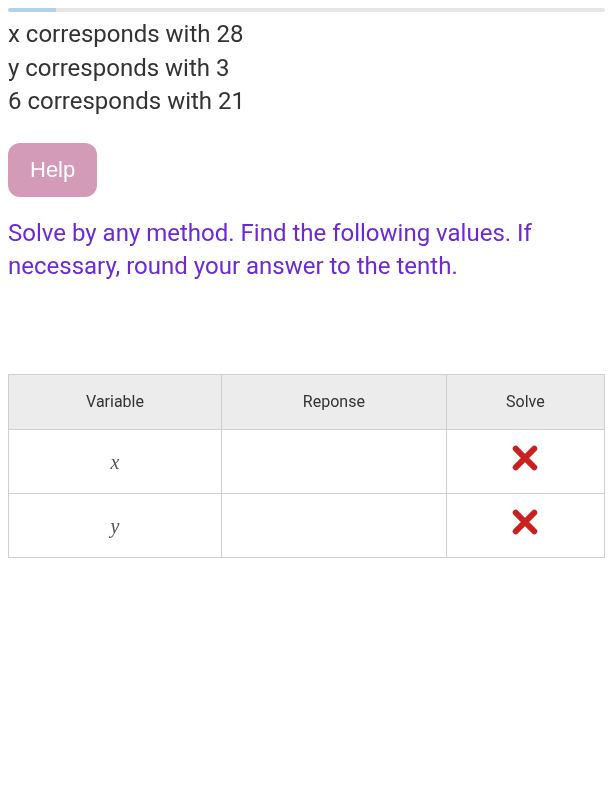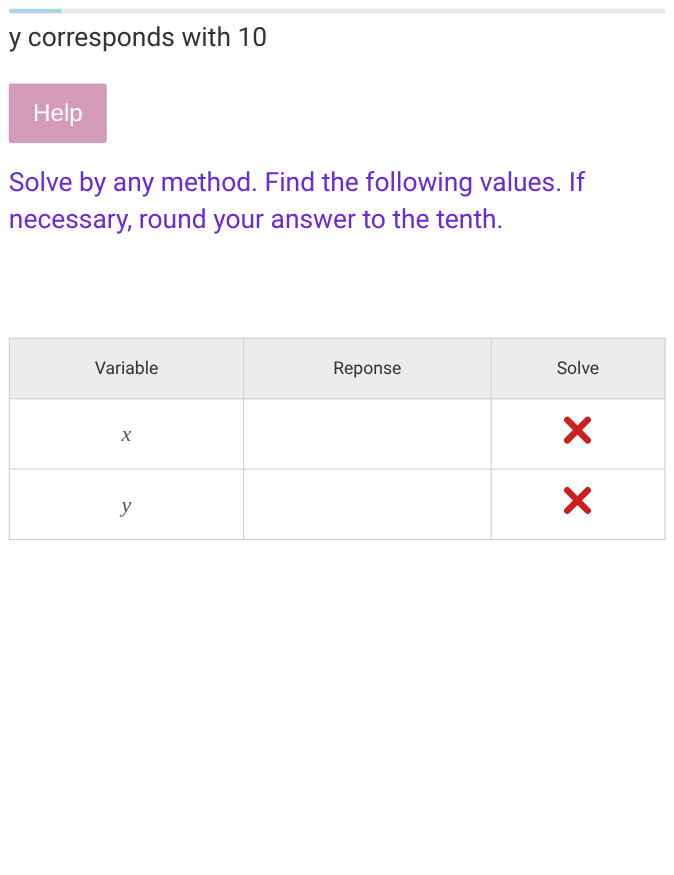--- a/index.html
+++ b/index.html
@@ -30,21 +30,21 @@
     font-size: 24px;
     color: #333;
   }
   .help-btn {
     display: inline-block;
     background: #d49bb9;
     color: #fff;
     font-size: 22px;
     padding: 14px 22px;
     border: none;
-    border-radius: 2px;
+    border-radius: 12px;
     margin-bottom: 20px;
     cursor: pointer;
   }
   .instructions {
     font-size: 24px;
     color: #6d28d9;
     margin-bottom: 90px;
   }
   table.answer-table {
     width: 100%;
@@ -83,21 +83,23 @@
   }
 </style>
 </head>
 <body>
 
 
 
 <div class="top-bar"></div>
 
 <div class="text-block">
-  <div class="text-line">y corresponds with 10</div>
+  <div class="text-line">x corresponds with 28</div>
+  <div class="text-line">y corresponds with 3</div>
+  <div class="text-line">6 corresponds with 21</div>
 </div>
 
 <div class="text-block">
 </div>
 
 <button class="help-btn">Help</button>
 
 <div class="instructions">Solve by any method.  Find the following values.  If necessary, round your answer to the tenth.</div>
 
 <table class="answer-table">

